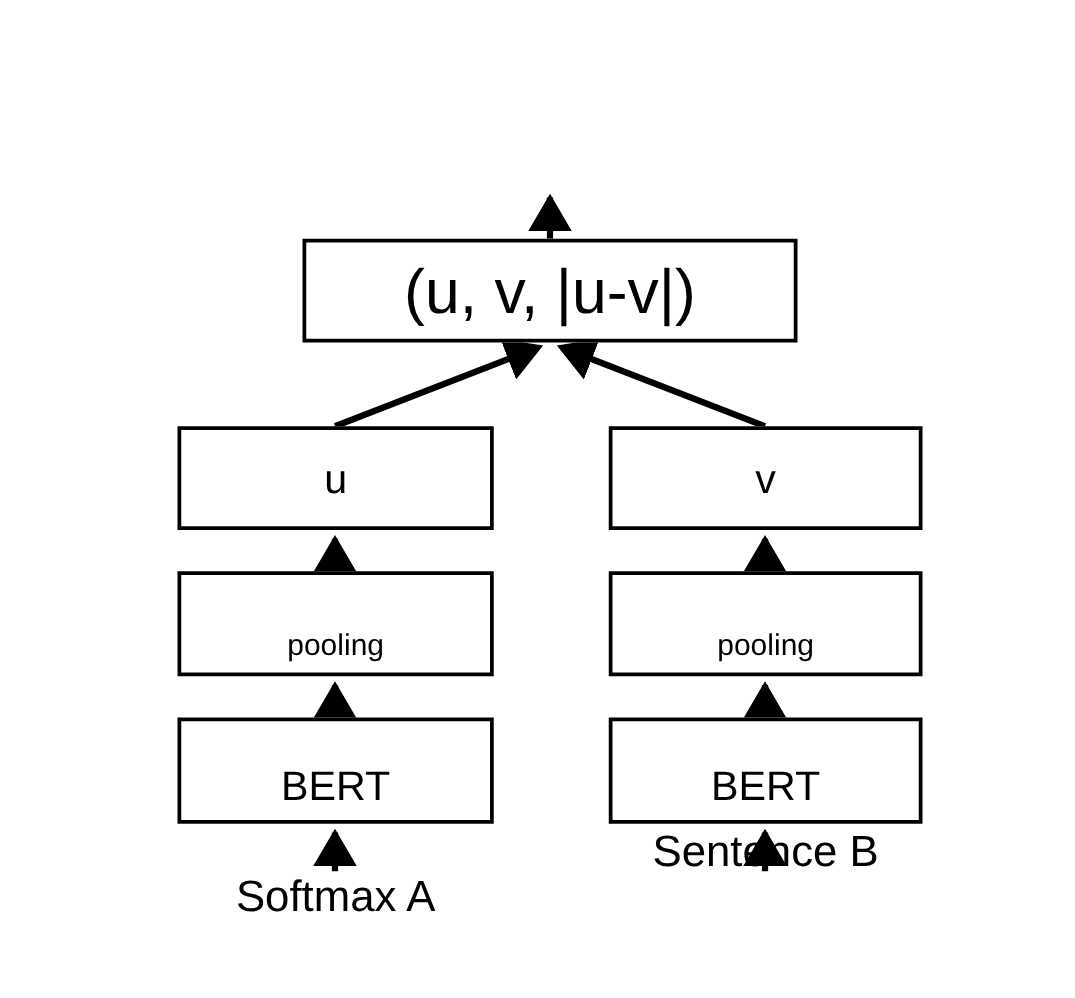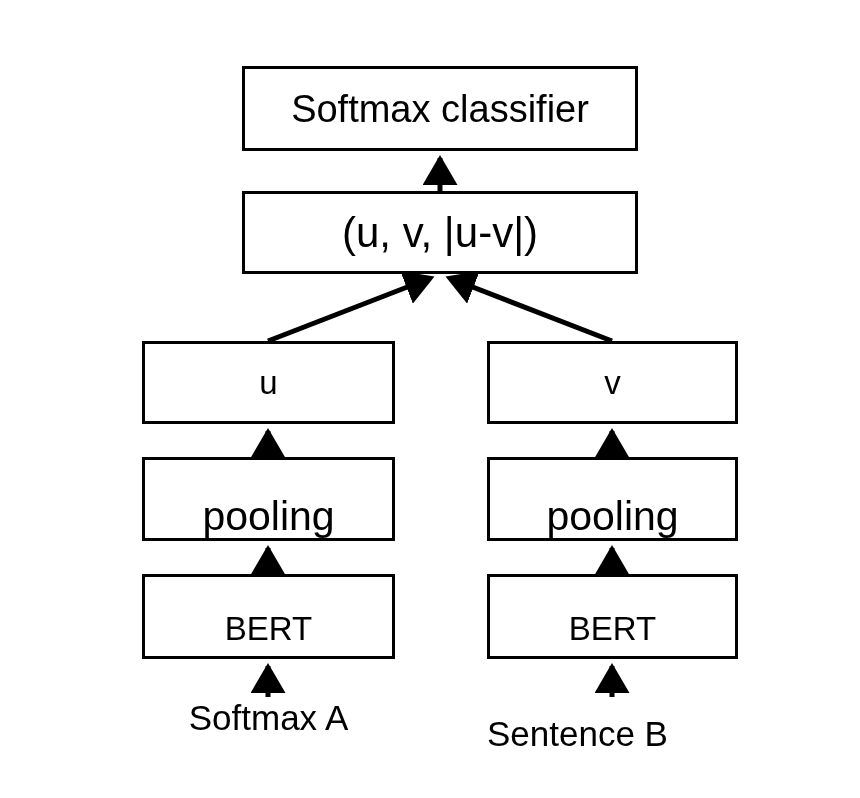--- a/index.html
+++ b/index.html
@@ -43,38 +43,38 @@
   .box-softmax  { left: 242px; top:  66px; width: 396px; height: 85px; }
   .box-concat   { left: 242px; top: 191px; width: 396px; height: 83px; }
   .box-u        { left: 142px; top: 341px; width: 253px; height: 83px; }
   .box-v        { left: 487px; top: 341px; width: 251px; height: 83px; }
   .box-pool-a   { left: 142px; top: 457px; width: 253px; height: 84px; }
   .box-pool-b   { left: 487px; top: 457px; width: 251px; height: 84px; }
   .box-bert-a   { left: 142px; top: 574px; width: 253px; height: 85px; }
   .box-bert-b   { left: 487px; top: 574px; width: 251px; height: 85px; }
 
   .box-softmax .node-label { font-size: 38px; }
-  .box-concat  .node-label { font-size: 42px; }
+  .box-concat  .node-label { font-size: 50px; }
   .box-u .node-label,
   .box-v .node-label       { font-size: 33px; }
   .box-pool-a .node-label,
-  .box-pool-b .node-label  { font-size: 41px; margin-top: 35px; }
+  .box-pool-b .node-label  { font-size: 24px; margin-top: 35px; }
   .box-bert-a .node-label,
   .box-bert-b .node-label  { font-size: 33px; margin-top: 24px; }
 
   .free-label {
     position: absolute;
     color: #000000;
     font-size: 35px;
     line-height: 1;
     white-space: nowrap;
     z-index: 3;
   }
   .label-sentence-a { left: 142px; top: 700px; width: 253px; text-align: center; }
-  .label-sentence-b { left: 487px; top: 716px; width: 251px; }
+  .label-sentence-b { left: 487px; top: 664px; width: 251px; text-align: center; }
 </style>
 </head>
 <body>
 
 <div id="canvas">
 
   <svg id="diagram-svg" viewBox="0 0 860 798" xmlns="http://www.w3.org/2000/svg">
     <defs>
       <marker id="arrowhead" markerWidth="7" markerHeight="7" refX="5.4" refY="3.5" orient="auto" markerUnits="strokeWidth">
         <path d="M 0 0 L 6 3.5 L 0 7 z" fill="#000000"></path>
@@ -96,23 +96,20 @@
 
     <line x1="612" y1="574" x2="612" y2="548" stroke="#000000" stroke-width="5" marker-end="url(#arrowhead)"></line>
 
     <line x1="612" y1="457" x2="612" y2="431" stroke="#000000" stroke-width="5" marker-end="url(#arrowhead)"></line>
 
     <line x1="612" y1="341" x2="452" y2="279" stroke="#000000" stroke-width="5" marker-end="url(#arrowhead-diag)"></line>
 
     <line x1="440" y1="191" x2="440" y2="158" stroke="#000000" stroke-width="5" marker-end="url(#arrowhead)"></line>
   </svg>
 
-  <div class="node-box box-softmax">
-    <span class="node-label">Softmax classifier</span>
-  </div>
 
   <div class="node-box box-concat">
     <span class="node-label">(u, v, |u-v|)</span>
   </div>
 
   <div class="node-box box-u">
     <span class="node-label">u</span>
   </div>
 
   <div class="node-box box-v">

